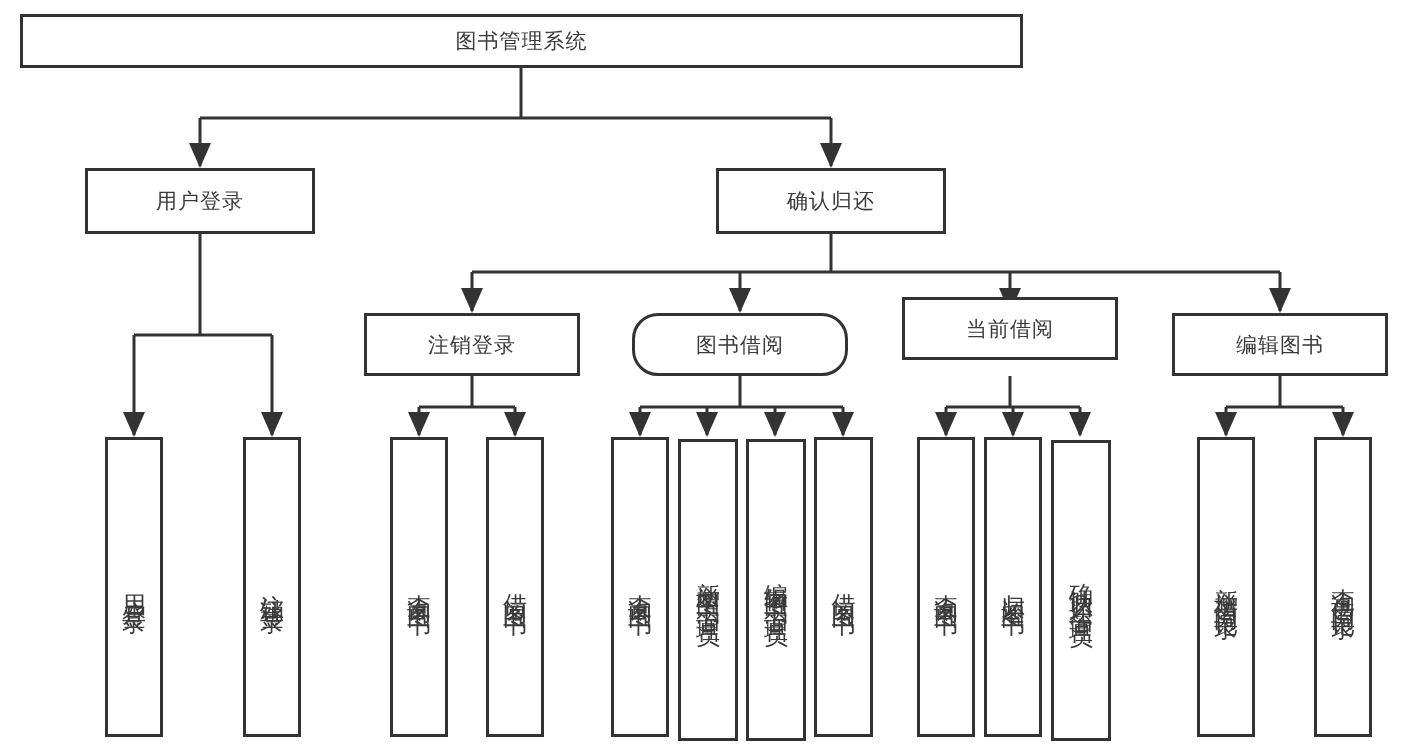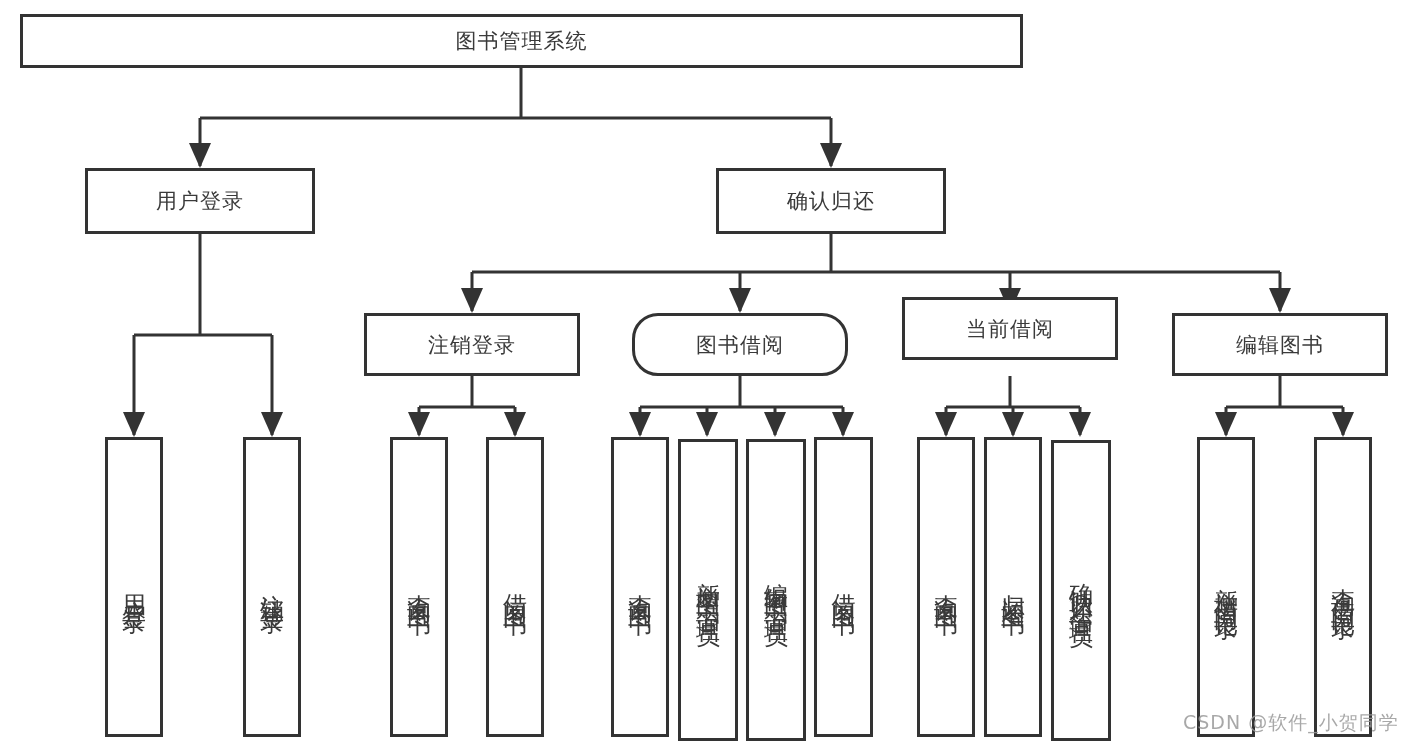--- a/index.html
+++ b/index.html
@@ -154,14 +154,13 @@
     <span class="vlabel">确认归还（管理员）</span>
   </div>
 
   <div class="node leaf" style="left:1197px;top:437px;width:58px;height:300px;">
     <span class="vlabel">新增借阅记录</span>
   </div>
   <div class="node leaf" style="left:1314px;top:437px;width:58px;height:300px;">
     <span class="vlabel">查询借阅记录</span>
   </div>
 
-  <div class="watermark">CSDN @软件_小贺同学</div>
 </div>
 
 </body></html>

